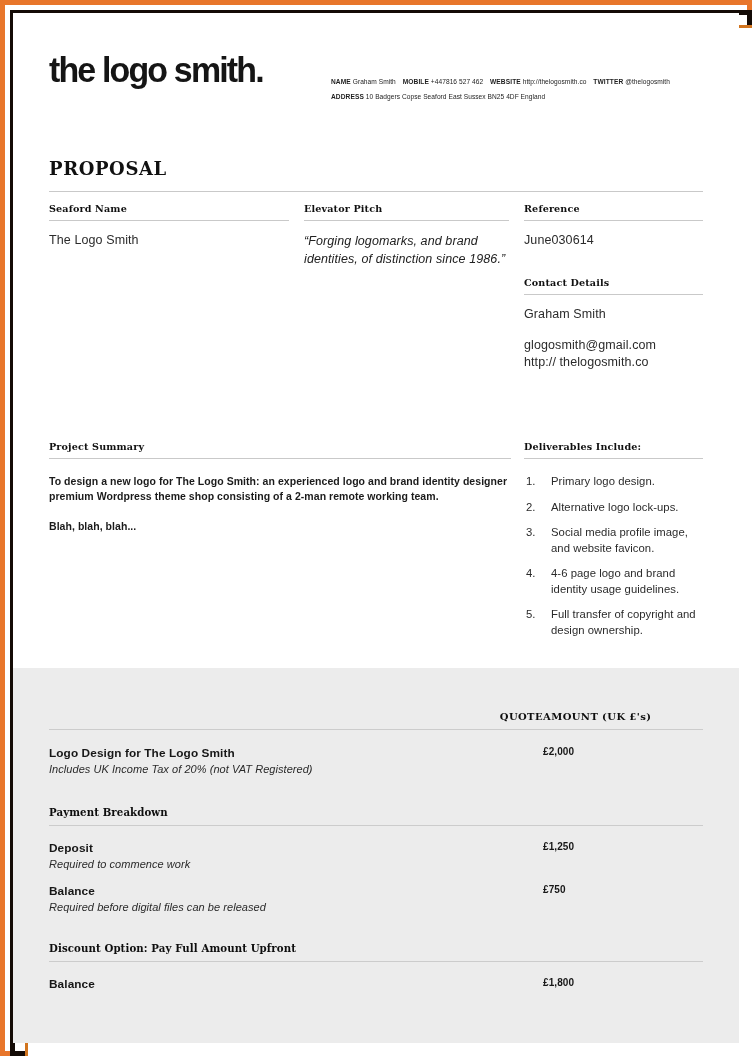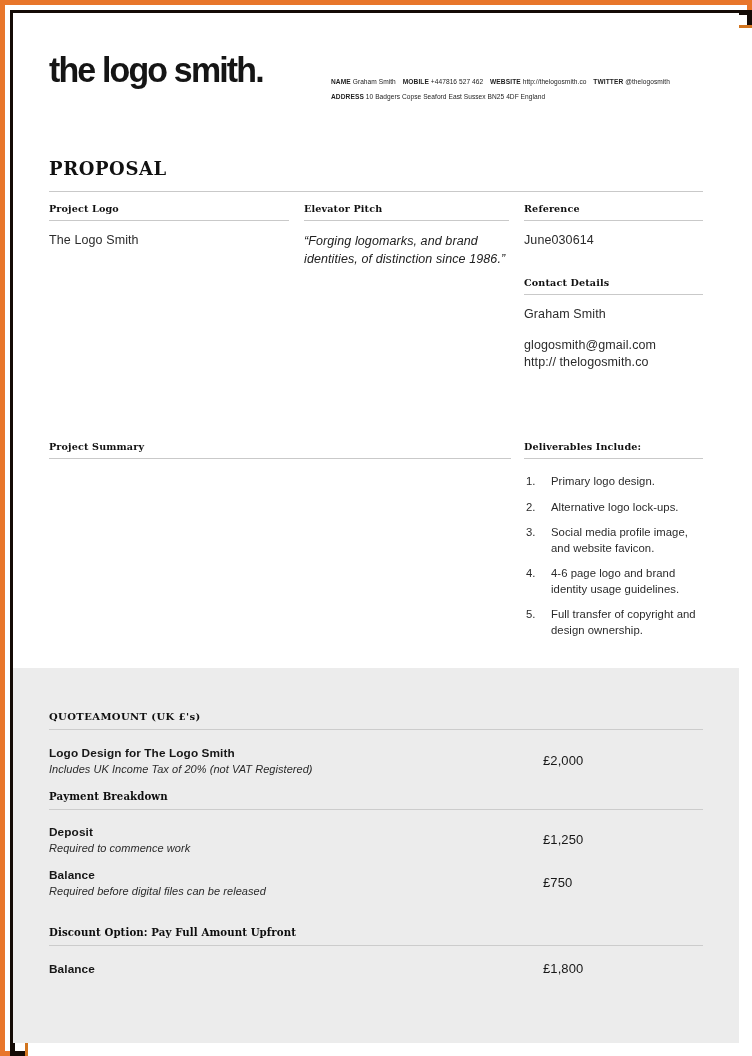--- a/index.html
+++ b/index.html
@@ -221,43 +221,43 @@
 
   
   #quote-wrap {
     position: absolute;
     left: 36px;
     top: 698px;
     width: 654px;
   }
   .q-head {
     display: flex;
-    justify-content: flex-start;
+    justify-content: flex-end;
     align-items: flex-end;
     font-family: "DejaVu Serif", "Liberation Serif", serif;
     font-weight: bold;
     font-size: 10px;
     color: #0e0e0e;
     letter-spacing: 0.4px;
   }
   .q-rule {
     border: 0;
     border-top: 1px solid #cccccc;
     margin: 7px 0 0 0;
   }
   .q-row {
     display: flex;
     justify-content: space-between;
-    align-items: center;
+    align-items: flex-start;
   }
   .q-row .q-left { width: 470px; }
   .q-row .q-amt {
     width: 160px;
-    font-size: 13px;
-    font-weight: normal;
+    font-size: 10px;
+    font-weight: bold;
     color: #171717;
     letter-spacing: 0.1px;
   }
   .q-title {
     font-size: 11.8px;
     font-weight: bold;
     color: #171717;
     letter-spacing: 0.1px;
   }
   .q-sub {
@@ -307,21 +307,21 @@
         <span class="lbl">ADDRESS</span>
         <span class="val">10 Badgers Copse  Seaford  East Sussex  BN25 4DF England</span>
       </div>
     </div>
   </div>
 
   <div id="proposal-title" class="slab">PROPOSAL</div>
   <hr id="proposal-rule" class="rule">
 
   <div id="col-a" class="col">
-    <div class="field-label">Project Logo</div>
+    <div class="field-label">Seaford Name</div>
     <hr class="field-rule">
     <div class="field-value">The Logo Smith</div>
   </div>
 
   <div id="col-b" class="col">
     <div class="field-label">Elevator Pitch</div>
     <hr class="field-rule">
     <div class="field-value italic">“Forging logomarks, and brand identities, of distinction since 1986.”</div>
   </div>
 
@@ -337,20 +337,24 @@
       <div class="contact-lines">
         <div>glogosmith@gmail.com</div>
         <div>http:// thelogosmith.co</div>
       </div>
     </div>
   </div>
 
   <div id="summary-col">
     <div class="field-label">Project Summary</div>
     <hr class="field-rule">
+    <div id="summary-body">
+      <p>To design a new logo for The Logo Smith: an experienced logo and brand identity designer premium Wordpress theme shop consisting of a 2-man remote working team.</p>
+      <p class="spacer">Blah, blah, blah...</p>
+    </div>
   </div>
 
   <div id="deliv-col">
     <div class="field-label">Deliverables Include:</div>
     <hr class="field-rule">
     <ul id="deliv-list">
       <li>
         <span class="num">1.</span>
         <span>Primary logo design.</span>
       </li>
@@ -382,21 +386,21 @@
     <hr class="q-rule">
 
     <div class="q-row" style="margin-top:16px;">
       <div class="q-left">
         <div class="q-title">Logo Design for The Logo Smith</div>
         <div class="q-sub">Includes UK Income Tax of 20% (not VAT Registered)</div>
       </div>
       <div class="q-amt">£2,000</div>
     </div>
 
-    <div class="q-section" style="margin-top:15px;">Payment Breakdown</div>
+    <div class="q-section" style="margin-top:31px;">Payment Breakdown</div>
     <hr class="q-rule">
 
     <div class="q-row" style="margin-top:15px;gap:24px;">
       <div class="q-left">
         <div class="q-title">Deposit</div>
         <div class="q-sub">Required to commence work</div>
       </div>
       <div class="q-amt">£1,250</div>
     </div>
 

